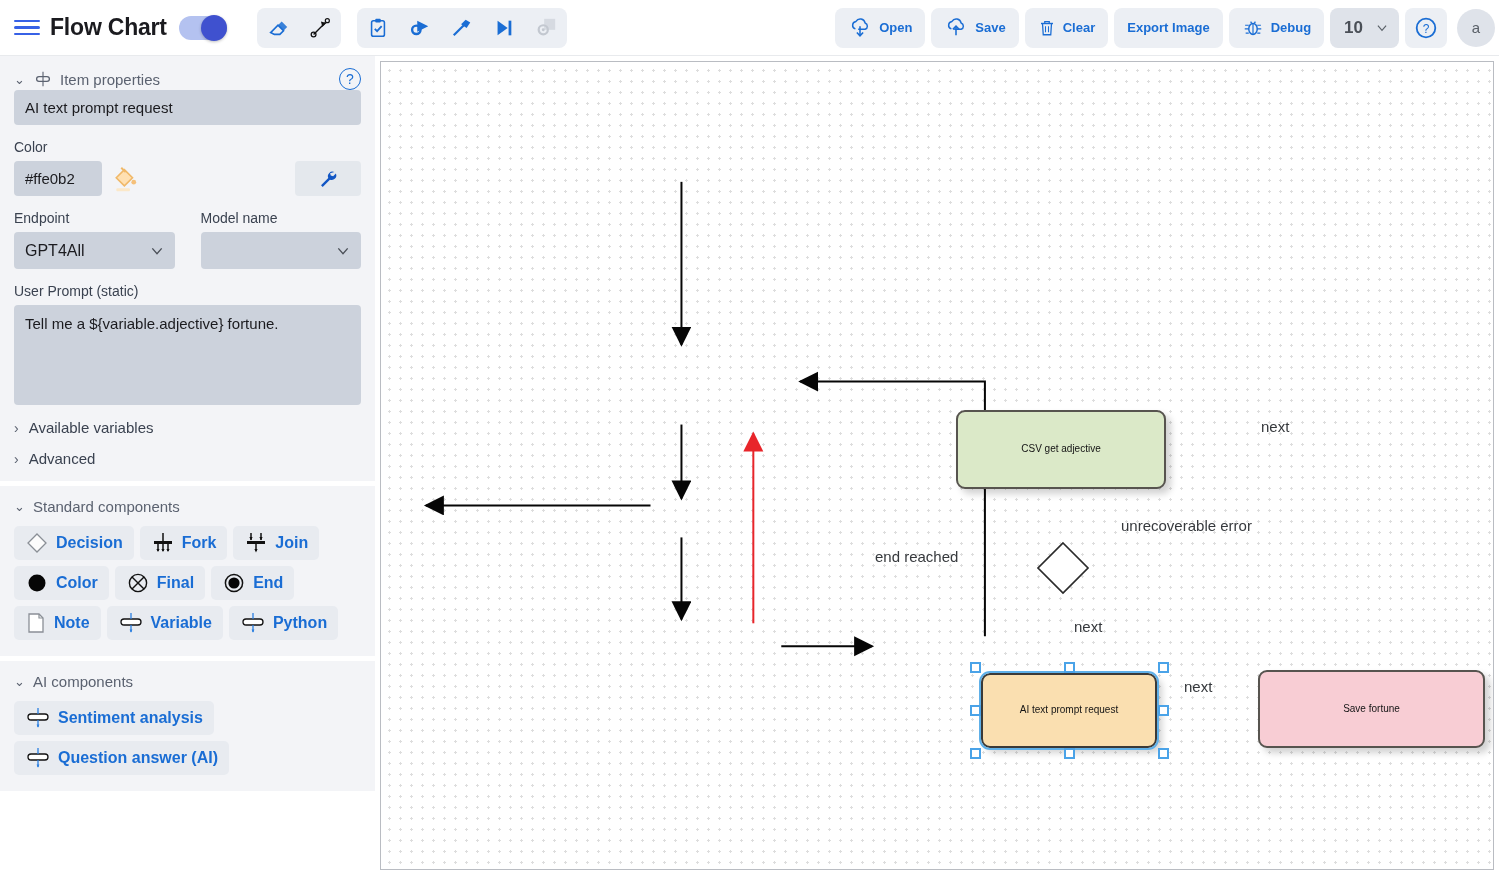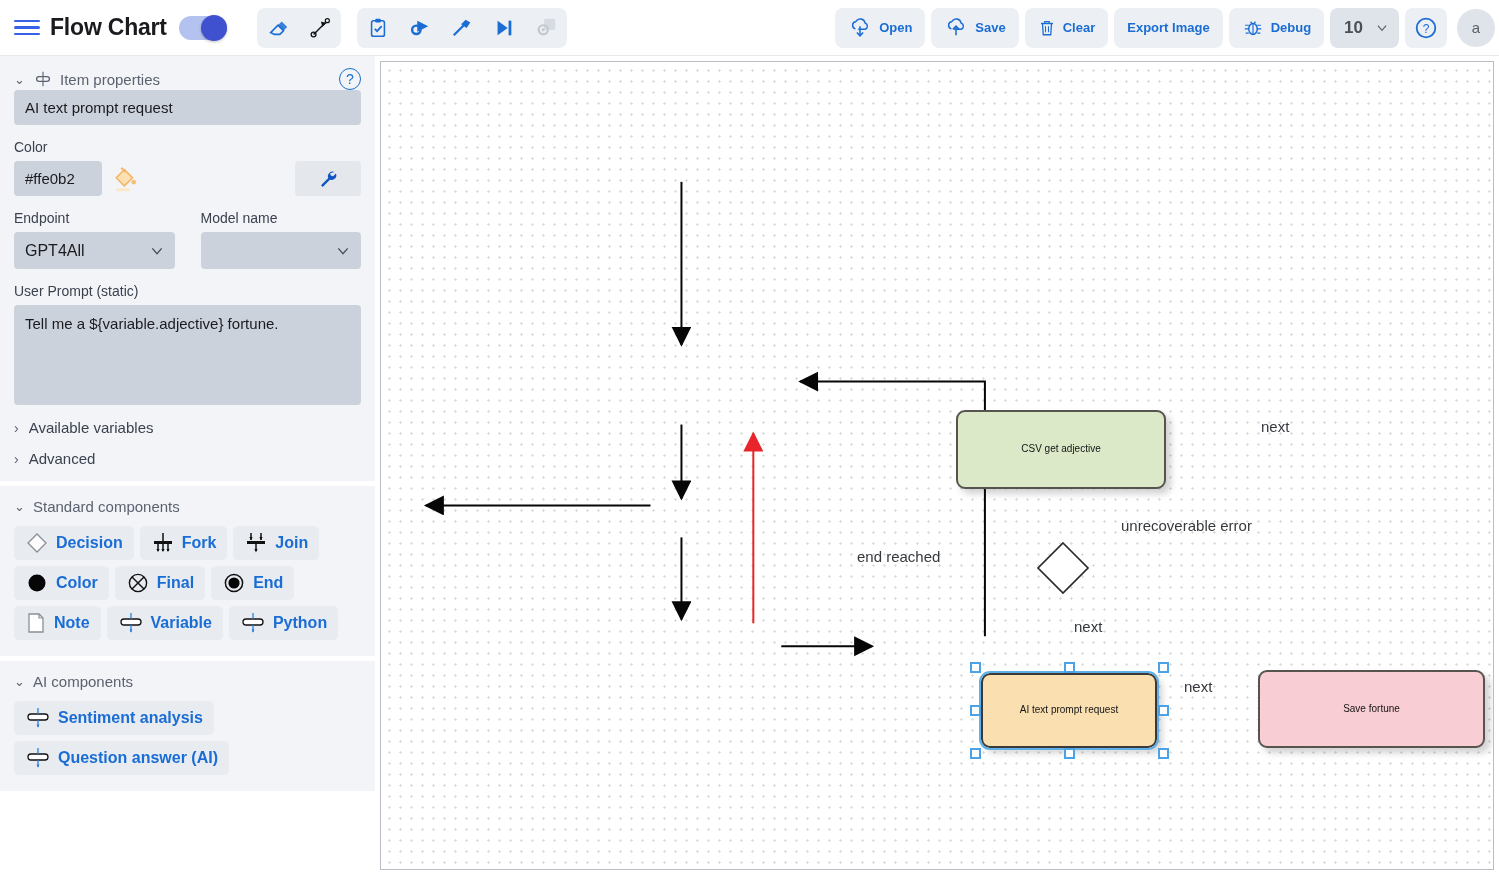--- a/index.html
+++ b/index.html
@@ -510,20 +510,20 @@
           <div class="handle" style="left:83px; top:75px;"></div>
           <div class="handle" style="left:177px; top:75px;"></div>
         </div>
 
         <div class="node" style="left:877px; top:608px; width:227px; height:78px;">
           <div class="nodebox" style="background:#f8cdd4;">Save fortune</div>
         </div>
 
         <div class="label" style="left:880px; top:356px;">next</div>
         <div class="label" style="left:740px; top:455px;">unrecoverable error</div>
-        <div class="label" style="left:476px; top:486px;">end reached</div>
+        <div class="label" style="left:494px; top:486px;">end reached</div>
         <div class="label" style="left:693px; top:556px;">next</div>
         <div class="label" style="left:803px; top:616px;">next</div>
 
       </div>
     </div>
   </div>
 </div>
 
 </body></html>

